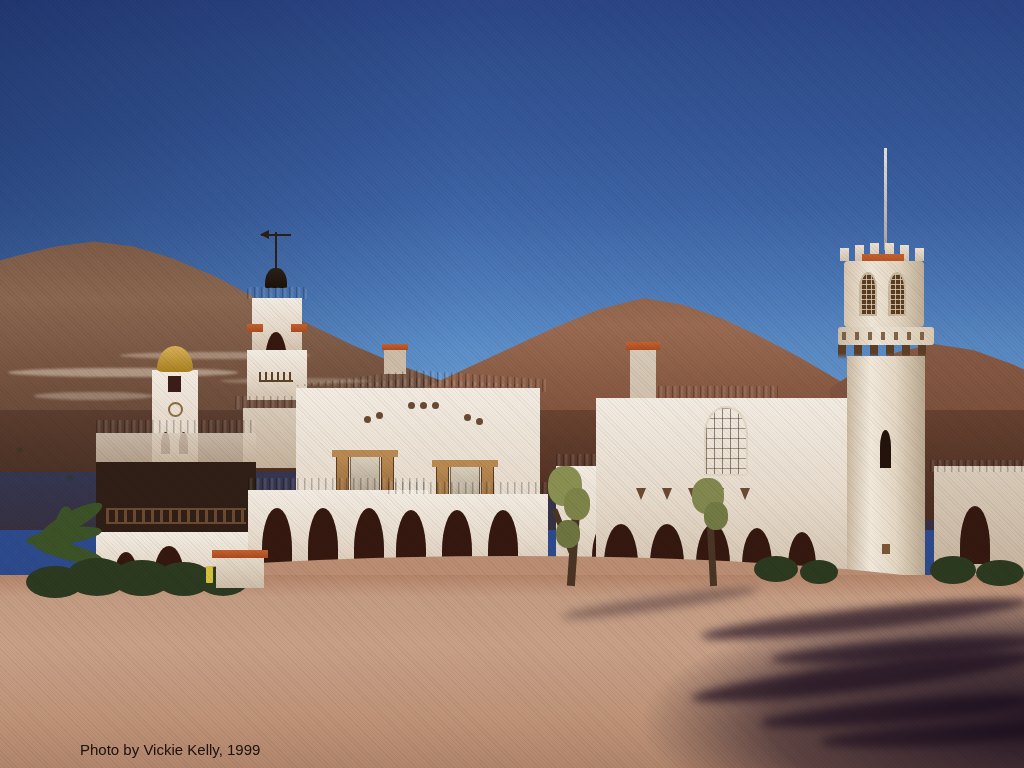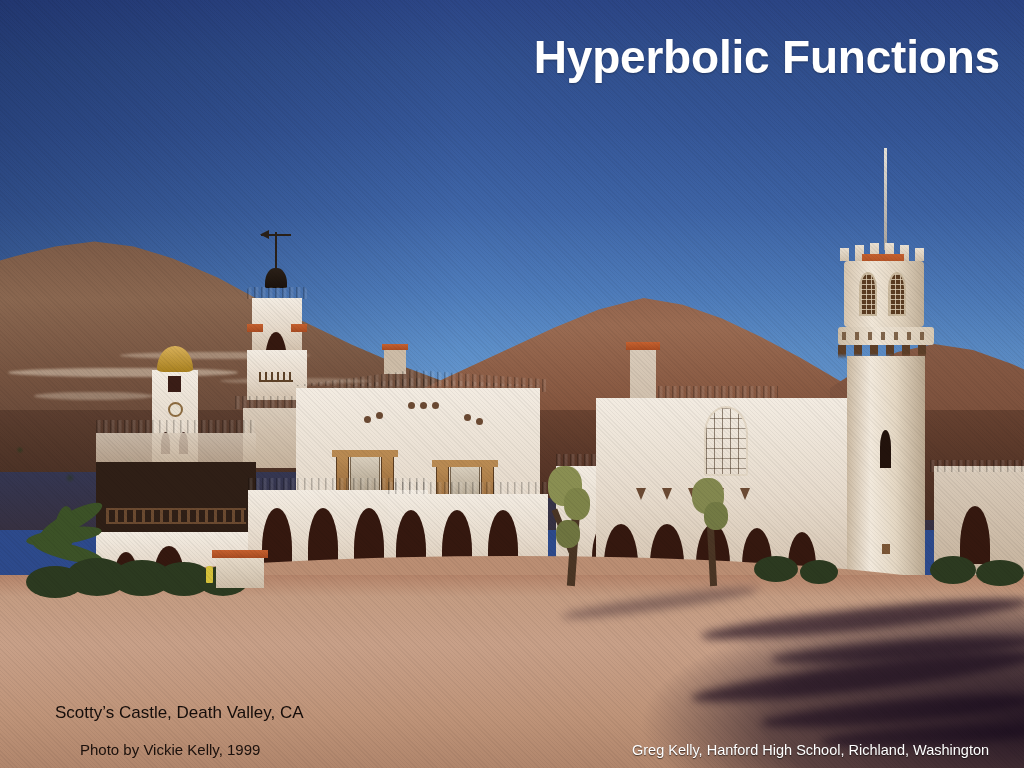--- a/index.html
+++ b/index.html
@@ -439,21 +439,18 @@
     <div class="shrub" style="left:754px;top:556px;width:44px;height:26px;"></div>
     <div class="shrub" style="left:800px;top:560px;width:38px;height:24px;"></div>
     <div class="shrub" style="left:930px;top:556px;width:46px;height:28px;"></div>
     <div class="shrub" style="left:976px;top:560px;width:48px;height:26px;"></div>
 
     <div style="position:absolute;left:0;top:0;width:1024px;height:768px;
                 opacity:.05;pointer-events:none;
                 background-image:repeating-linear-gradient(45deg,#000 0 1px,transparent 1px 3px);"></div>
   </div>
 
-  <div id="title">Hyperbolic Functions</div>
-
-  <div id="caption-place">Scotty’s Castle, Death Valley, CA</div>
+
 
   <div id="caption-photo">Photo by Vickie Kelly,  1999</div>
 
-  <div id="credit">Greg Kelly, Hanford High School, Richland, Washington</div>
 
 </div>
 
 </body></html>

